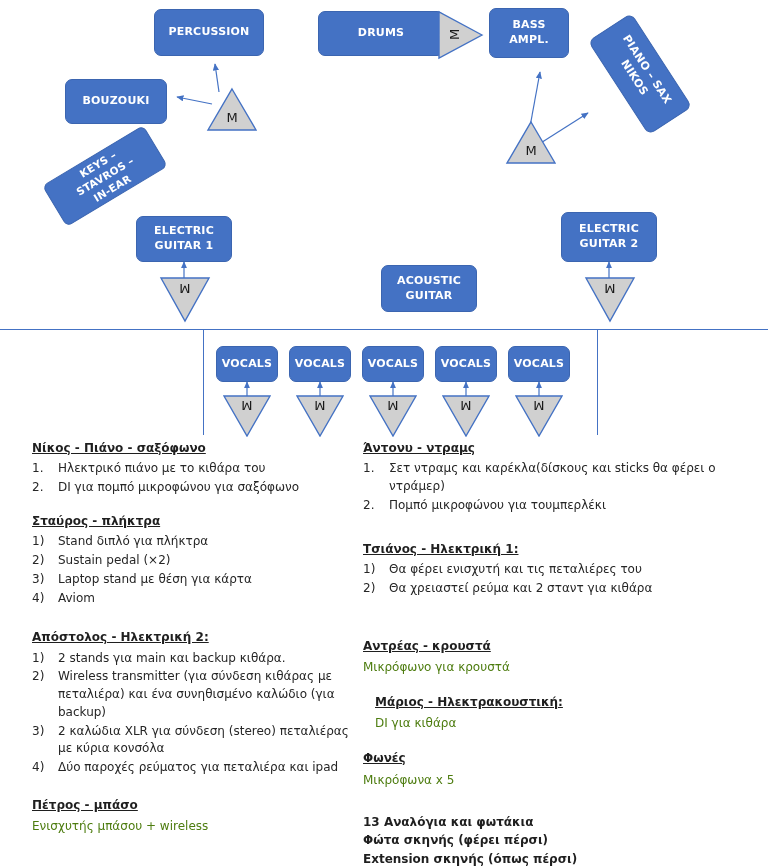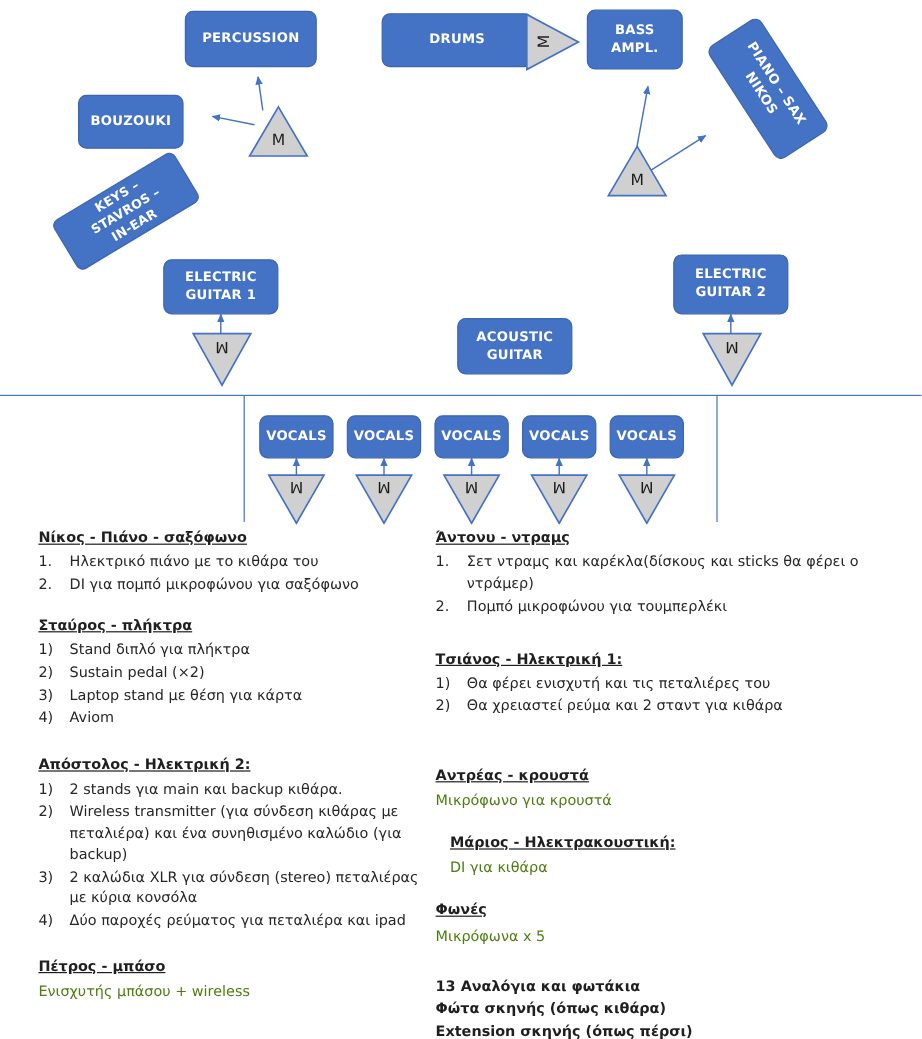--- a/index.html
+++ b/index.html
@@ -167,21 +167,21 @@
 
   <div class="node-box" style="left:318px; top:11px; width:126px; height:45px;">
     <span>DRUMS</span>
   </div>
 
   <div class="node-box" style="left:489px; top:8px; width:80px; height:50px; flex-direction:column;">
     <span>BASS</span>
     <span>AMPL.</span>
   </div>
 
-  <div class="node-box" style="left:65px; top:79px; width:88px; height:45px;">
+  <div class="node-box" style="left:65px; top:79px; width:102px; height:45px;">
     <span>BOUZOUKI</span>
   </div>
 
   <div class="node-box" style="left:584px; top:48px; width:112px; height:52px; flex-direction:column;
               transform: rotate(57deg); transform-origin: 50% 50%;">
     <span>PIANO – SAX</span>
     <span>NIKOS</span>
   </div>
 
   <div class="node-box small" style="left:46px; top:152px; width:118px; height:48px; flex-direction:column;
@@ -397,18 +397,18 @@
       <div class="sec-plain">DI για κιθάρα</div>
     </div>
 
     <div class="sec" style="margin-top:18px;">
       <div class="sec-title">Φωνές</div>
       <div class="sec-plain">Μικρόφωνα x 5</div>
     </div>
 
     <div class="blocklines" style="margin-top:24px;">
       <div>13 Αναλόγια και φωτάκια</div>
-      <div>Φώτα σκηνής (όπως κιθάρα)</div>
+      <div>Φώτα σκηνής (φέρει πέρσι)</div>
       <div>Extension σκηνής (όπως πέρσι)</div>
 
     </div>
   </div>
 </div>
 
 </body></html>

